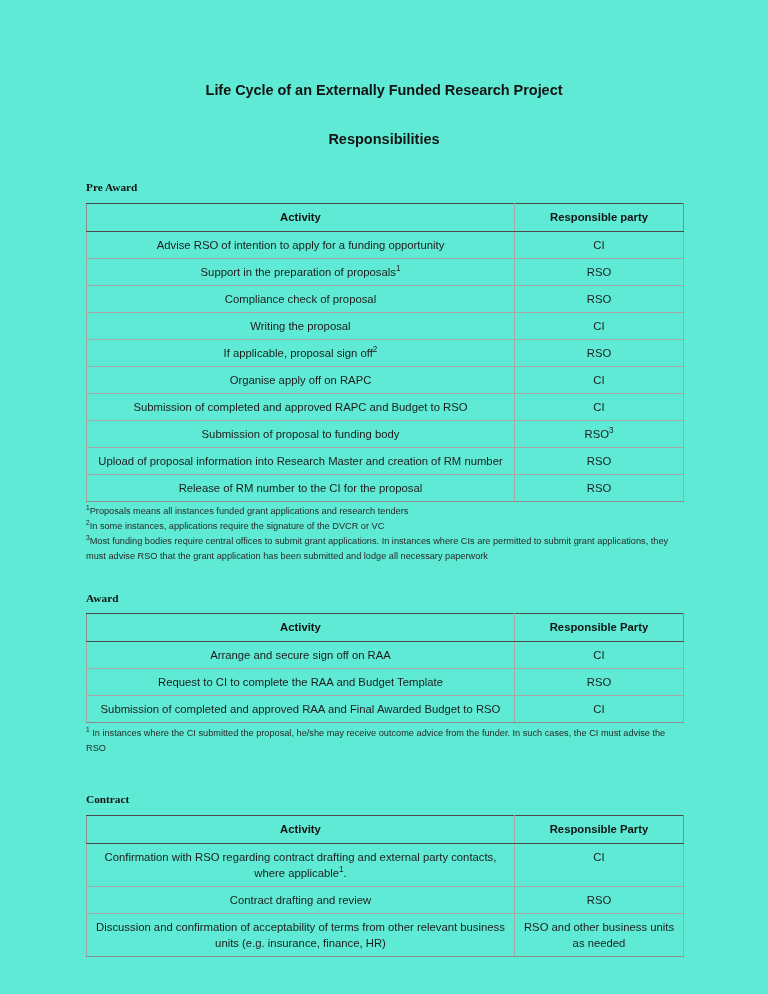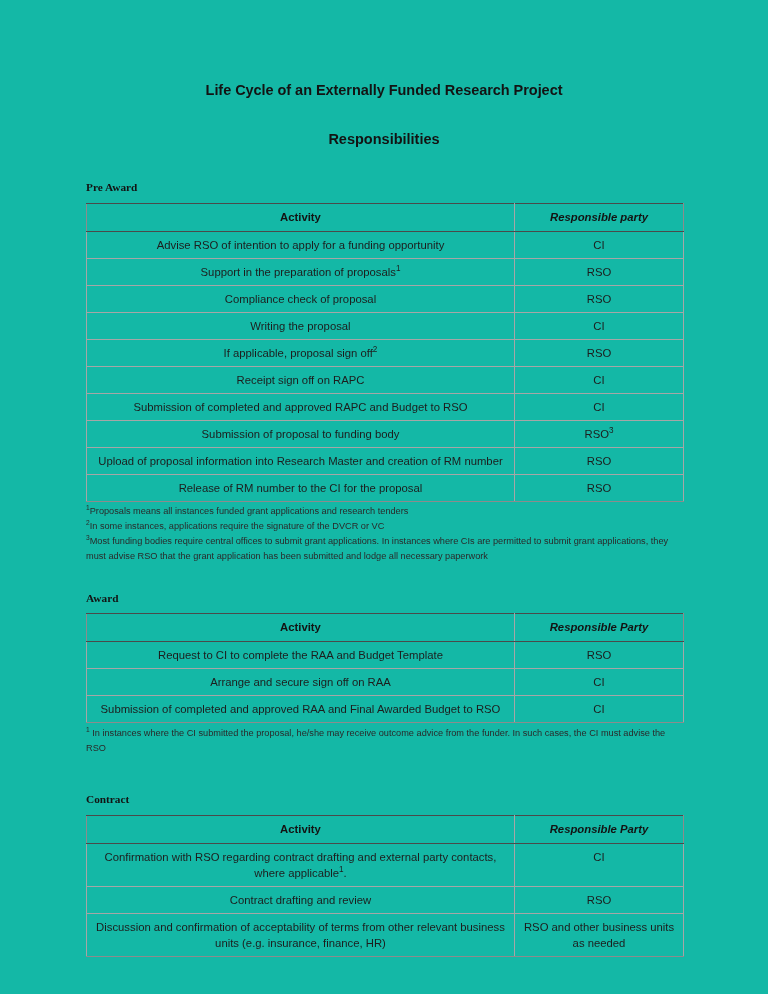--- a/index.html
+++ b/index.html
@@ -13,21 +13,21 @@
     font-family: "Liberation Sans", sans-serif;
     color: #1a1a1a;
     overflow: hidden;
   }
   .page {
     width: 768px;
     height: 994px;
     box-sizing: border-box;
     padding: 80px 86px 0 86px;
     position: relative;
-    background: #14b8a6;
+    background: #5eead4;
   }
 
   
   .doc-title {
     font-size: 14.5px;
     font-weight: bold;
     text-align: center;
     letter-spacing: -0.05px;
     margin: 0;
     padding: 0 0 2px 0;
@@ -77,21 +77,21 @@
   }
   table.resp-table thead th {
     font-weight: bold;
     border-top: 1.6px solid #4a4a4a;
     border-bottom: 1.6px solid #4a4a4a;
     padding-top: 5px;
     padding-bottom: 6px;
     color: #131313;
   }
   table.resp-table thead th.th-left  { border-left: 1px solid #8c8c8c; }
-  table.resp-table thead th.th-right { border-right: 1px solid #8c8c8c; font-style: italic; }
+  table.resp-table thead th.th-right { border-right: 1px solid #8c8c8c; }
   table.resp-table tbody tr:last-child td { border-bottom: 1px solid #8c8c8c; }
 
   sup { font-size: 0.72em; vertical-align: super; line-height: 0; }
 
   
   .footnotes {
     font-size: 9.2px;
     line-height: 1.62;
     color: #2a2a2a;
     width: 597px;
@@ -137,21 +137,21 @@
       </tr>
       <tr>
         <td><span>Writing the proposal</span></td>
         <td><span>CI</span></td>
       </tr>
       <tr>
         <td><span>If applicable, proposal sign off</span><sup>2</sup></td>
         <td><span>RSO</span></td>
       </tr>
       <tr>
-        <td><span>Receipt sign off on RAPC</span></td>
+        <td><span>Organise apply off on RAPC</span></td>
         <td><span>CI</span></td>
       </tr>
       <tr>
         <td><span>Submission of completed and approved RAPC and Budget to RSO</span></td>
         <td><span>CI</span></td>
       </tr>
       <tr>
         <td><span>Submission of proposal to funding body</span></td>
         <td><span>RSO</span><sup>3</sup></td>
       </tr>
@@ -180,26 +180,26 @@
         <col class="c-party">
       </colgroup>
     <thead>
       <tr>
         <th class="th-left">Activity</th>
         <th class="th-right">Responsible Party</th>
       </tr>
     </thead>
     <tbody>
       <tr>
+        <td><span>Arrange and secure sign off on RAA</span></td>
+        <td><span>CI</span></td>
+      </tr>
+      <tr>
         <td><span>Request to CI to complete the RAA and Budget Template</span></td>
         <td><span>RSO</span></td>
-      </tr>
-      <tr>
-        <td><span>Arrange and secure sign off on RAA</span></td>
-        <td><span>CI</span></td>
       </tr>
       <tr>
         <td><span>Submission of completed and approved RAA and Final Awarded Budget to RSO</span></td>
         <td><span>CI</span></td>
       </tr>
     </tbody>
   </table>
 
   <div class="footnotes fn-award">
     <p><sup>1</sup><span> In instances where the CI submitted the proposal, he/she may receive outcome advice from the funder. In such cases, the CI must advise the RSO</span></p>

